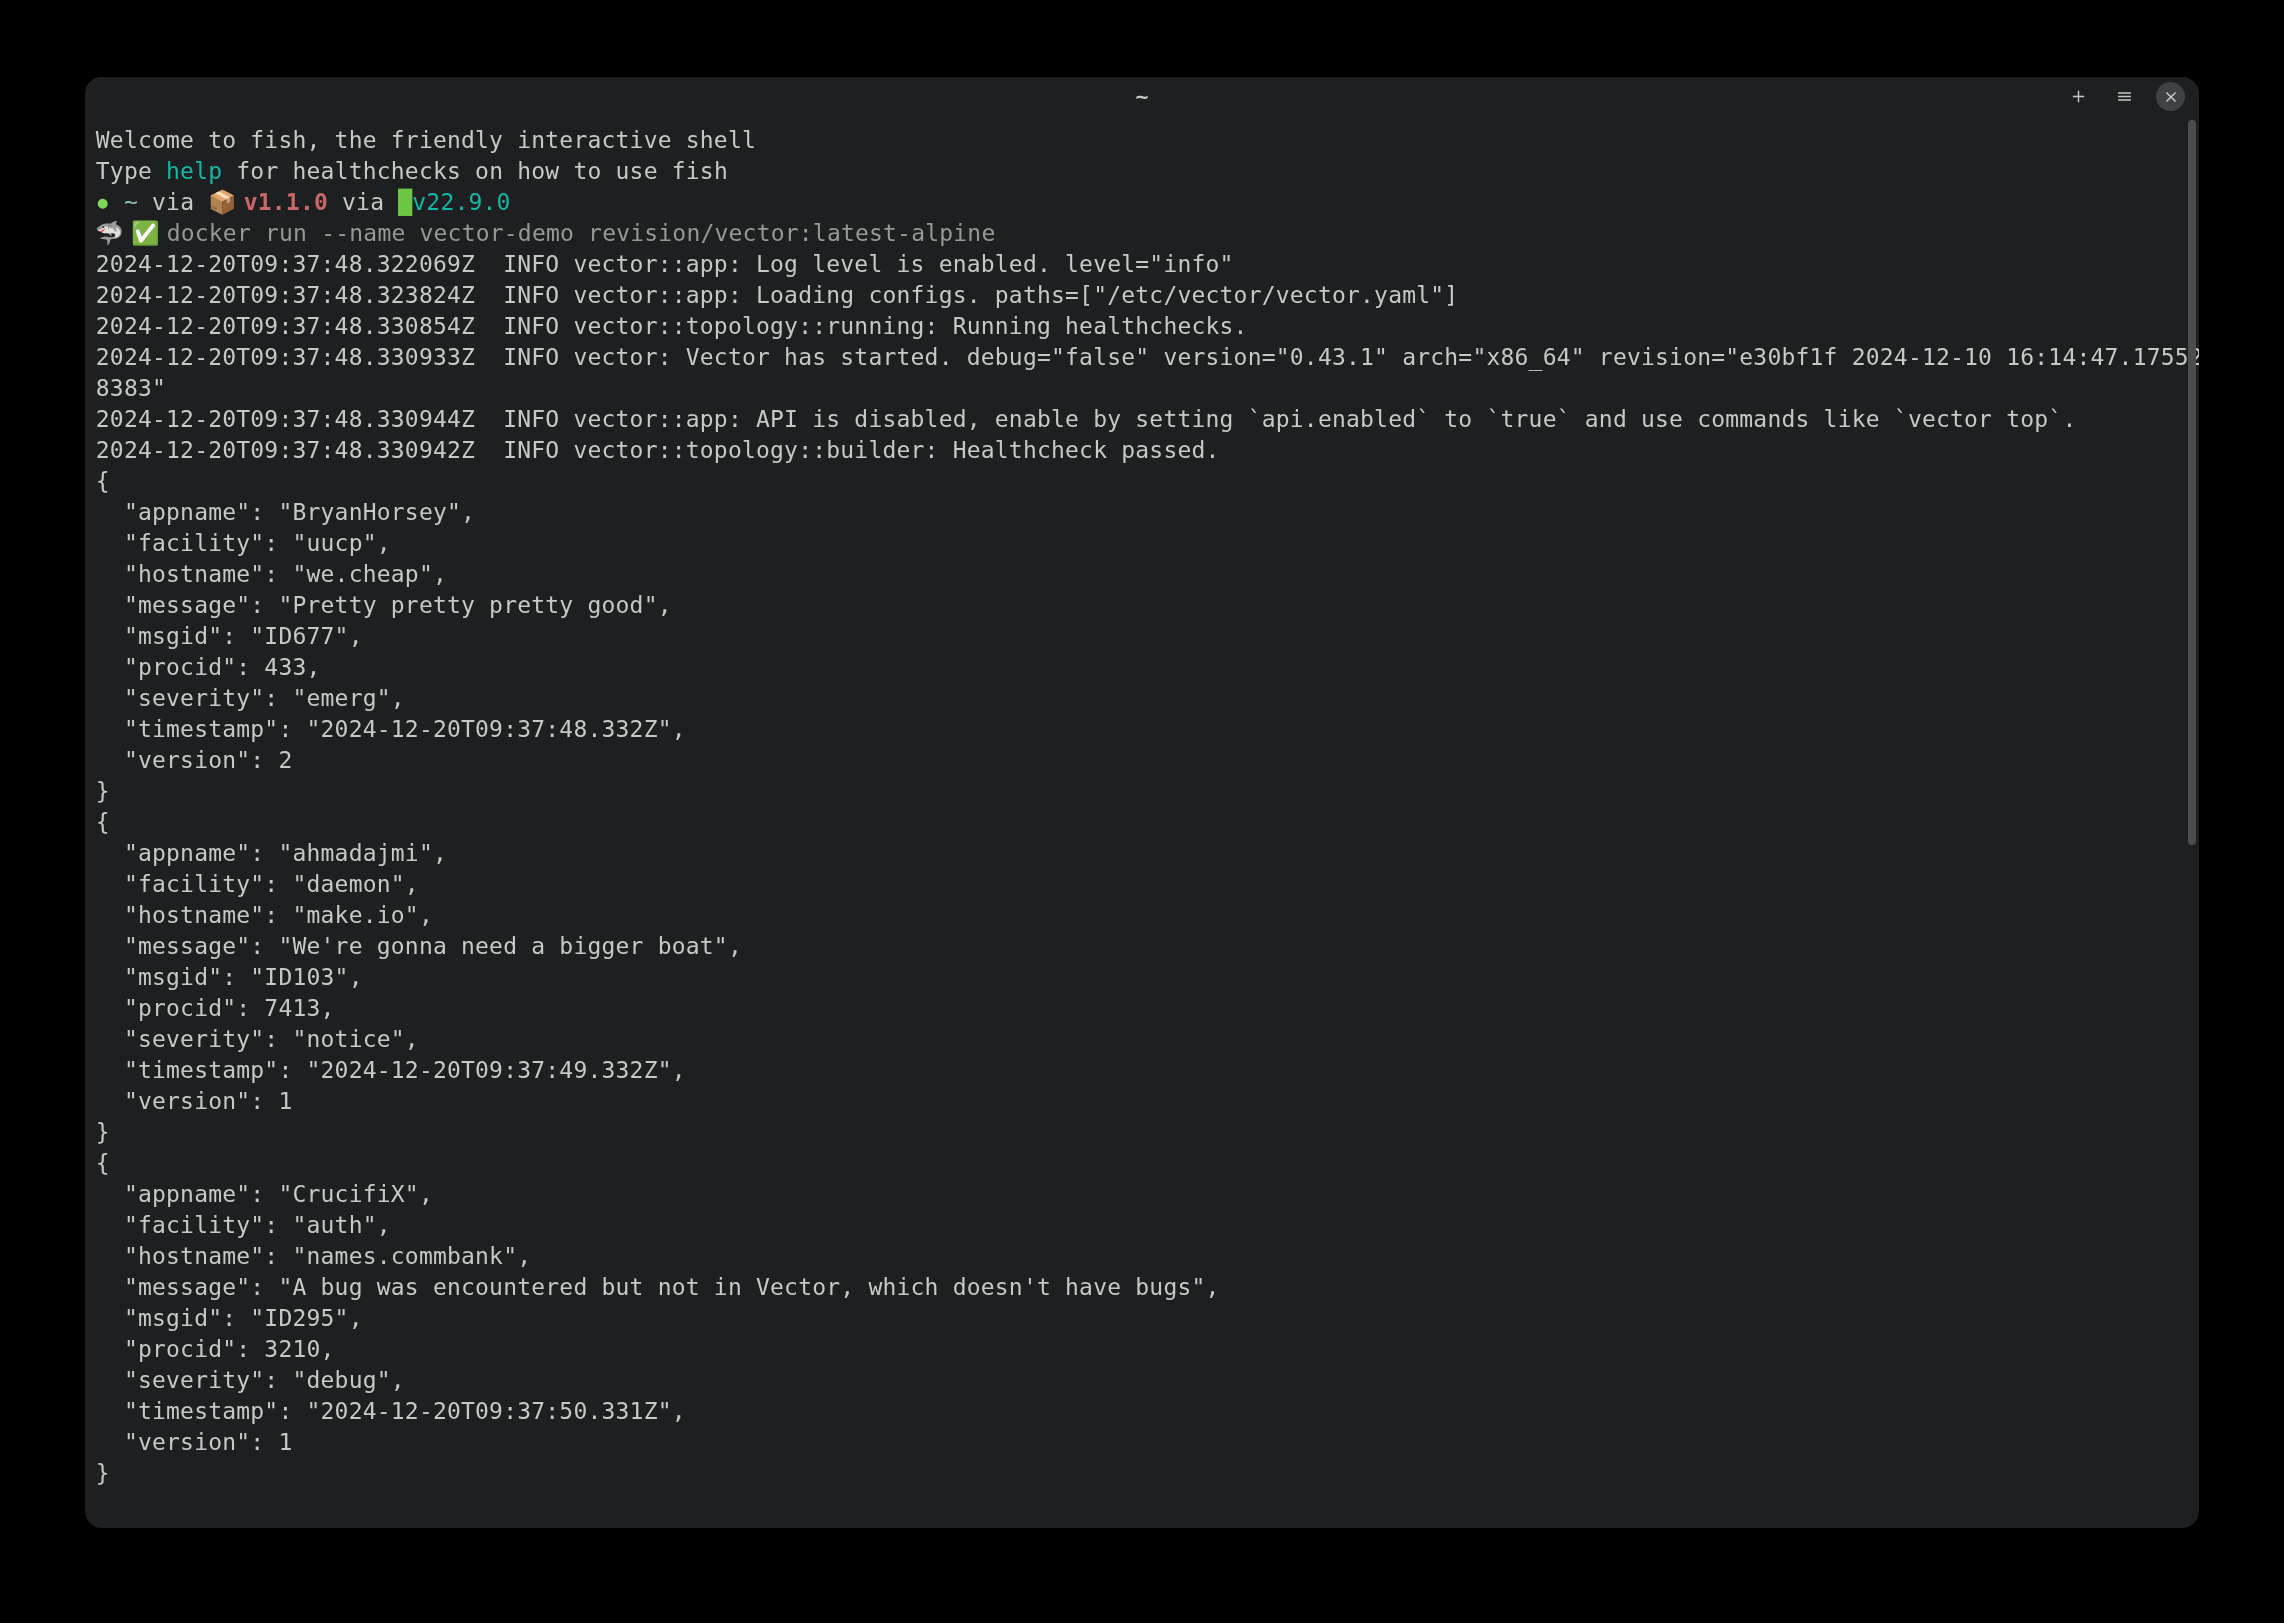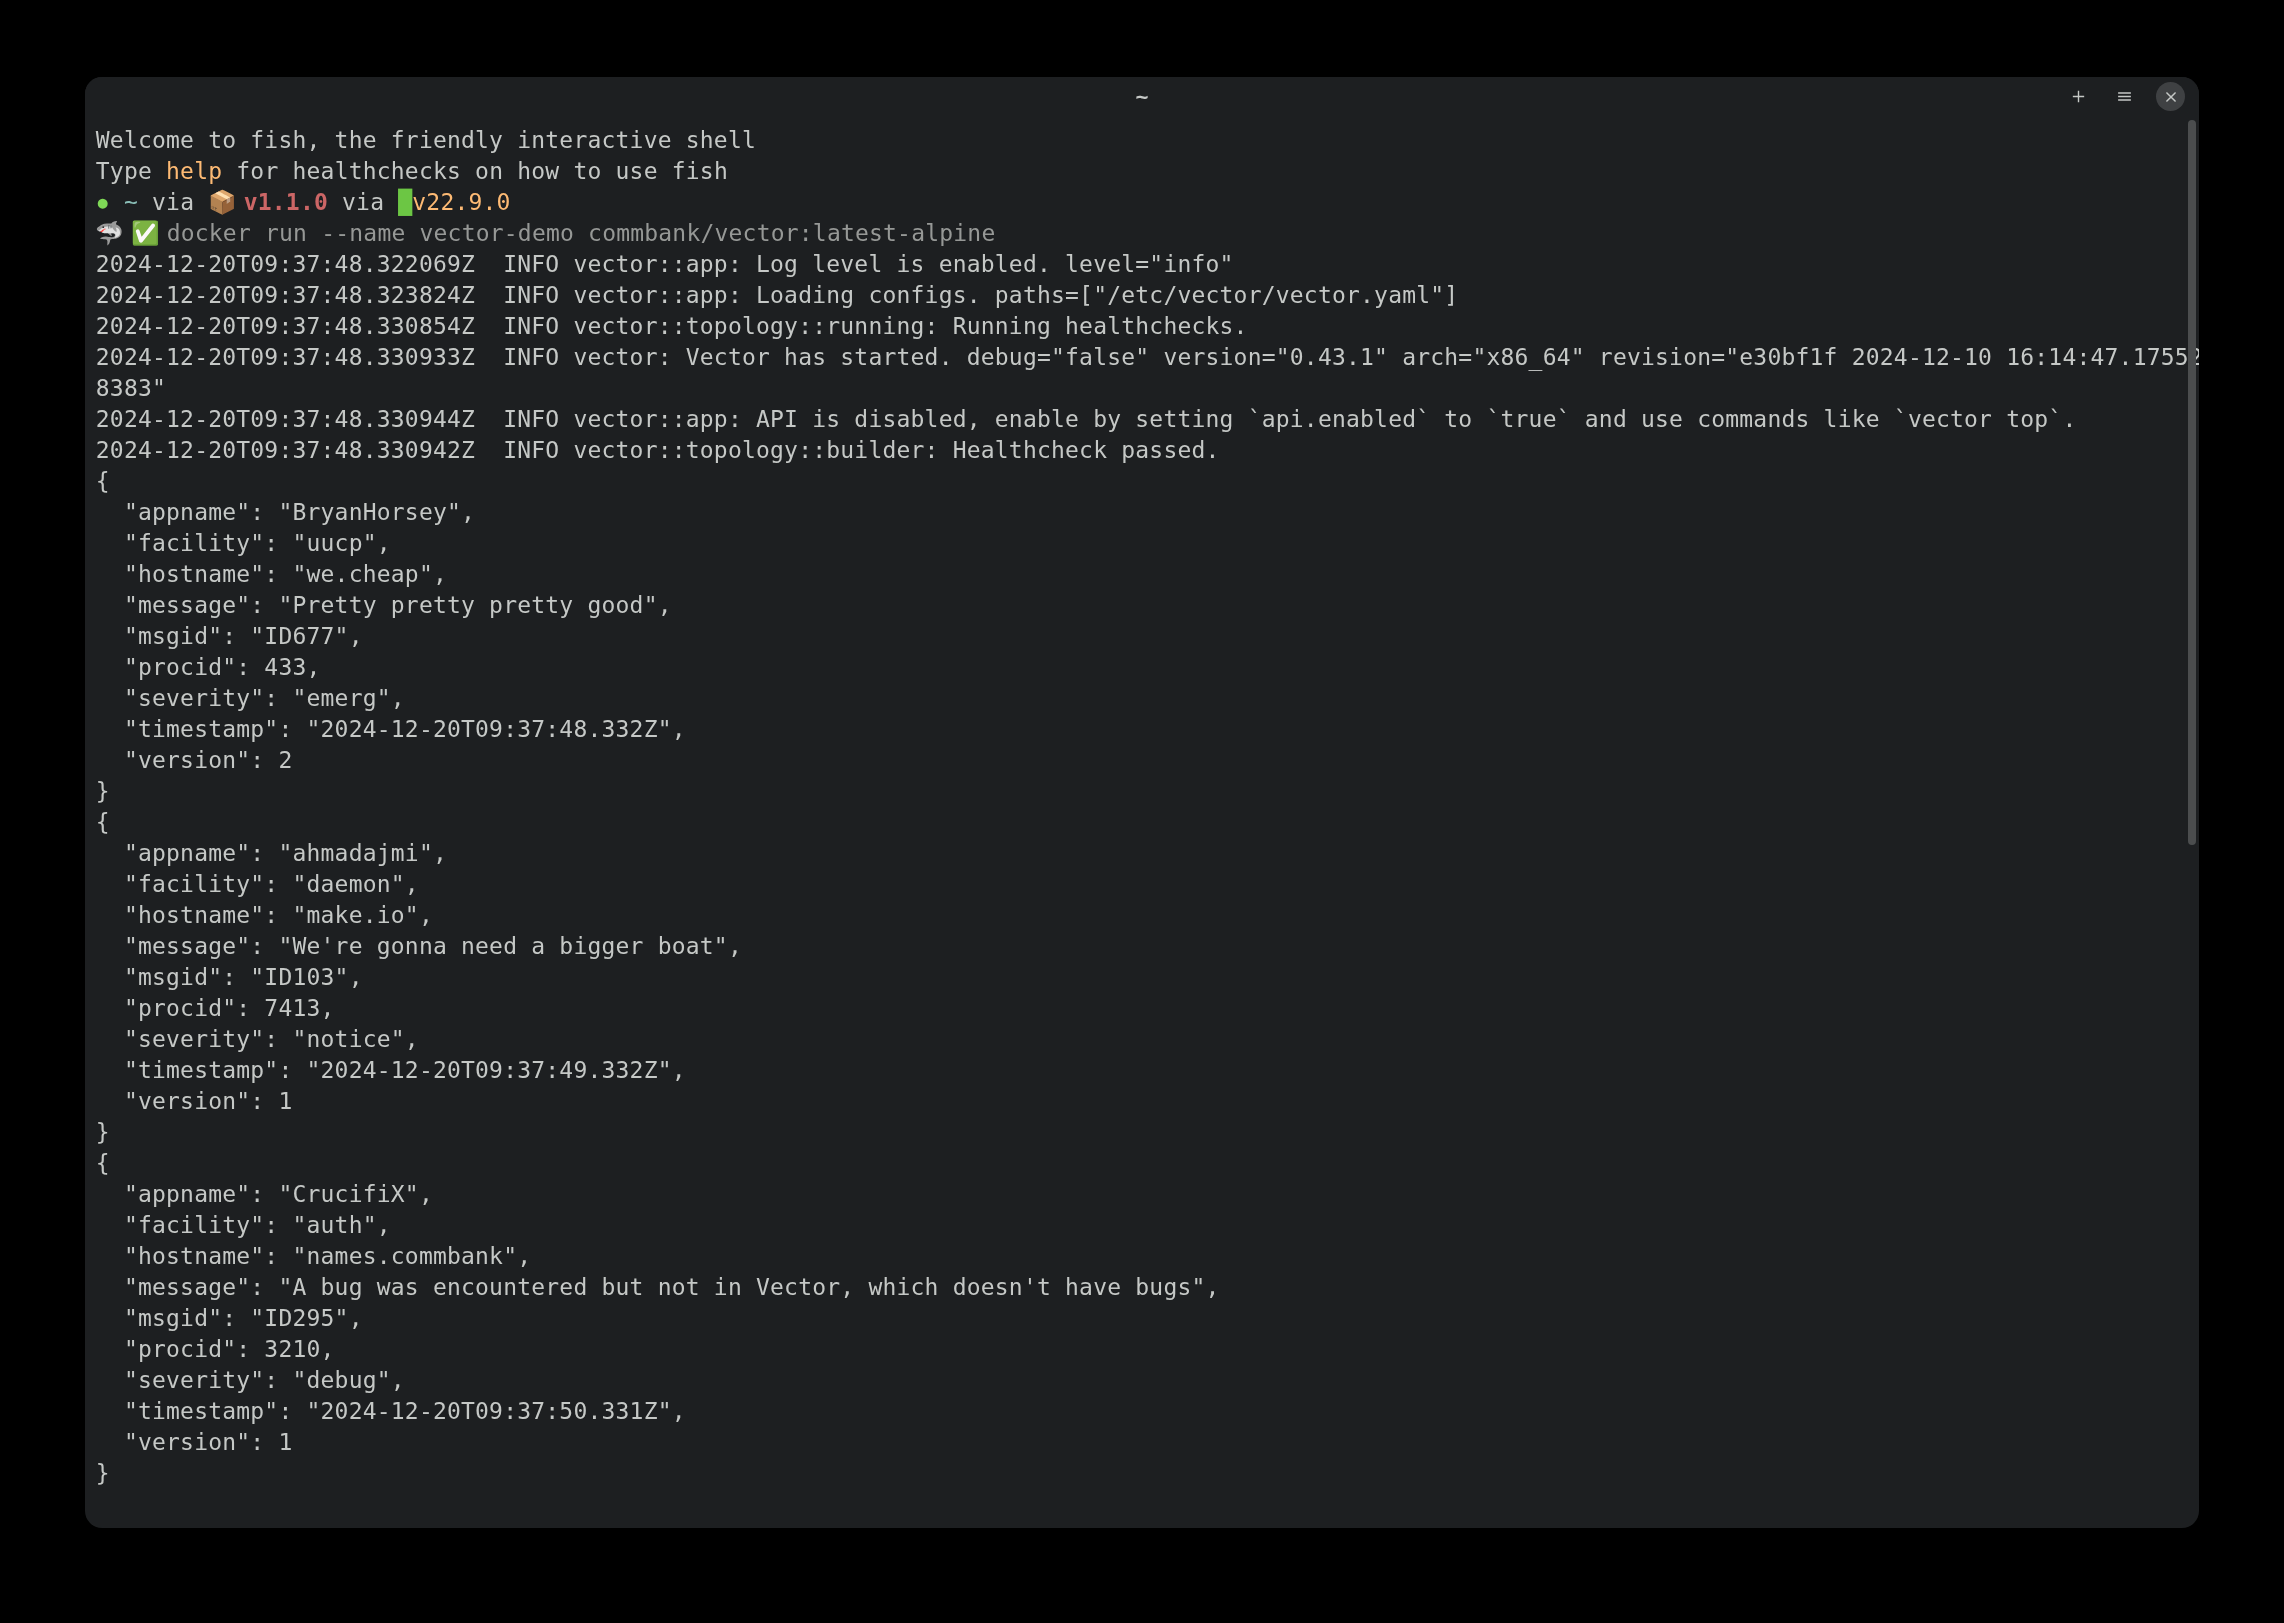--- a/index.html
+++ b/index.html
@@ -70,21 +70,21 @@
   .scrollbar {
     position: absolute;
     top: 43px;
     right: 3.1px;
     width: 7.7px;
     height: 725px;
     background: #4b4d4e;
     border-radius: 4.6px;
   }
   .c-gray  { color: #969896; }
-  .c-green { color: #fdba74; }
+  .c-green { color: #14b8a6; }
   .c-red   { color: #cc6666; font-weight: bold; }
   .c-cyan  { color: #8abeb7; }
   .c-emoji { font-family: "Apple Color Emoji","Segoe UI Emoji",sans-serif; }
 </style>
 </head>
 <body>
 
 <div class="terminal">
   <div class="titlebar">
     <div class="title">~</div>
@@ -103,21 +103,21 @@
         <svg width="14" height="14" viewBox="0 0 24 24">
             <path d="M5 5l14 14M19 5L5 19" stroke="currentColor" stroke-width="2.6" stroke-linecap="round"></path>
           </svg>
       </div>
     </div>
   </div>
 
   <div class="term-body"><span>Welcome to fish, the friendly interactive shell</span>
 <span>Type </span><span class="c-green">help</span><span> for healthchecks on how to use fish</span>
 <span class="c-emoji" style="color:#7fd957">●</span><span class="c-cyan"> ~ </span><span>via </span><span class="c-emoji">📦 </span><span class="c-red">v1.1.0</span><span> via </span><span style="color:#6cc644">█</span><span class="c-green">v22.9.0</span>
-<span class="c-emoji">🦈 </span><span class="c-emoji">✅ </span><span class="c-gray">docker run --name vector-demo commbank/vector:latest-alpine</span>
+<span class="c-emoji">🦈 </span><span class="c-emoji">✅ </span><span class="c-gray">docker run --name vector-demo revision/vector:latest-alpine</span>
 <span id="output">2024-12-20T09:37:48.322069Z  INFO vector::app: Log level is enabled. level="info"
 2024-12-20T09:37:48.323824Z  INFO vector::app: Loading configs. paths=["/etc/vector/vector.yaml"]
 2024-12-20T09:37:48.330854Z  INFO vector::topology::running: Running healthchecks.
 2024-12-20T09:37:48.330933Z  INFO vector: Vector has started. debug="false" version="0.43.1" arch="x86_64" revision="e30bf1f 2024-12-10 16:14:47.17552
 8383"
 2024-12-20T09:37:48.330944Z  INFO vector::app: API is disabled, enable by setting `api.enabled` to `true` and use commands like `vector top`.
 2024-12-20T09:37:48.330942Z  INFO vector::topology::builder: Healthcheck passed.
 {
   "appname": "BryanHorsey",
   "facility": "uucp",

